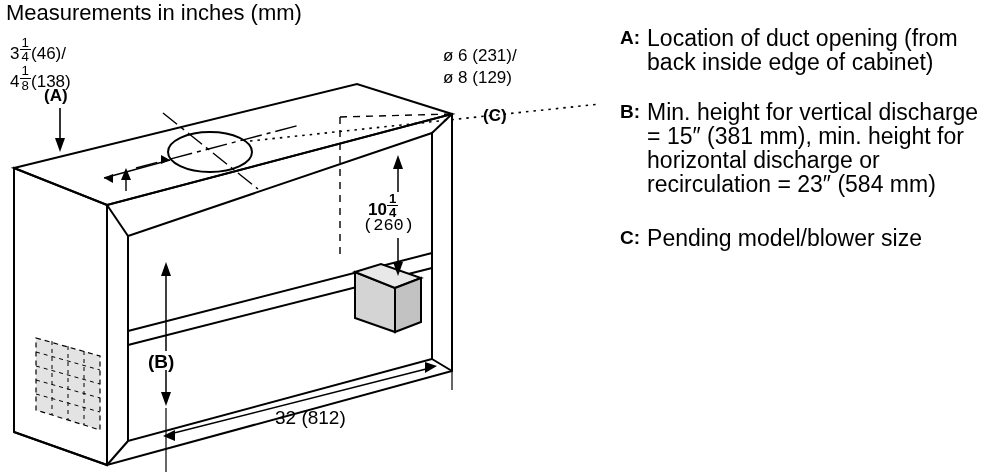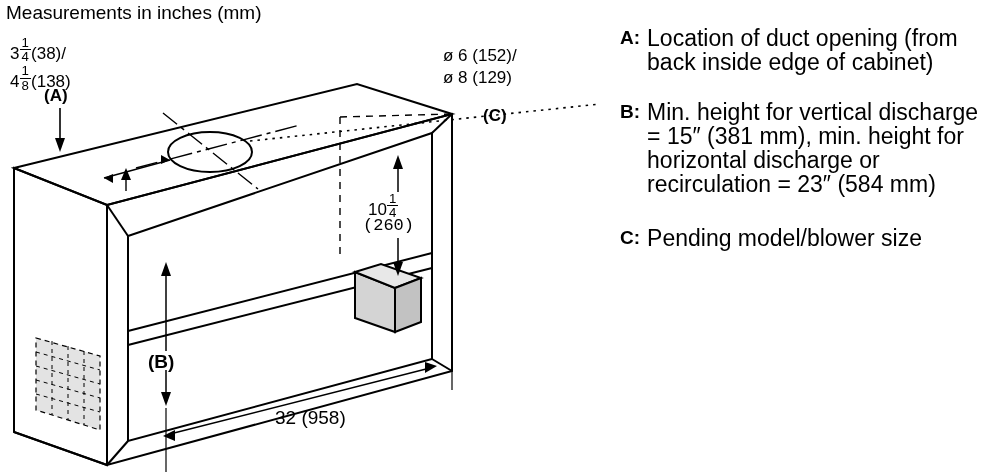--- a/index.html
+++ b/index.html
@@ -17,21 +17,21 @@
   }
   .page {
     position: absolute;
     inset: 0;
   }
   
   #caption {
     position: absolute;
     left: 6px;
     top: 2px;
-    font-size: 19px;
+    font-size: 22px;
     line-height: 22px;
     white-space: nowrap;
     text-align: center;
   }
   
   #drawing {
     position: absolute;
     left: 0;
     top: 0;
     width: 610px;
@@ -193,38 +193,38 @@
           <path d="M437 366 L425 362 L425 373 Z" fill="#000" stroke="none"></path>
 
           <path d="M452 371 L452 390" stroke-width="1.2"></path>
           <path d="M166 408 L166 472" stroke-width="1.2"></path>
         </g>
 
       </g>
     </svg>
 
     <div class="dim" style="left:10px; top:36px;">
-      <span>3</span><span class="frac"><span class="num">1</span><span class="den">4</span></span><span>(38)/</span><br>
+      <span>3</span><span class="frac"><span class="num">1</span><span class="den">4</span></span><span>(46)/</span><br>
       <span>4</span><span class="frac"><span class="num">1</span><span class="den">8</span></span><span>(138)</span>
     </div>
 
     <div class="dim bold" style="left:44px; top:86px;">(A)</div>
 
-    <div class="dim" style="left:443px; top:46px;">ø 6 (152)/</div>
+    <div class="dim" style="left:443px; top:46px;">ø 6 (231)/</div>
     <div class="dim" style="left:443px; top:68px;">ø 8 (129)</div>
     <div class="dim bold" style="left:483px; top:106px;">(C)</div>
 
-    <div class="dim" style="left:368px; top:192px;">
+    <div class="dim" style="left:368px; top:192px;font-weight:bold;">
       <span>10</span><span class="frac"><span class="num">1</span><span class="den">4</span></span>
     </div>
     <div class="dim" style="left:363px; top:216px;font-family:Liberation Mono, monospace;">(260)</div>
 
     <div class="dim bold" style="left:148px; top:352px; font-size:19px;">(B)</div>
 
-    <div class="dim" style="left:275px; top:408px; font-size:19px;">32 (958)</div>
+    <div class="dim" style="left:275px; top:408px; font-size:19px;">32 (812)</div>
   </div>
 
   <div id="legend">
 
     <div class="legend-row">
       <div class="legend-key">A:</div>
       <div class="legend-text">Location of duct opening (from back inside edge of cabinet)</div>
     </div>
 
     <div class="legend-row" style="margin-bottom:30px;">

